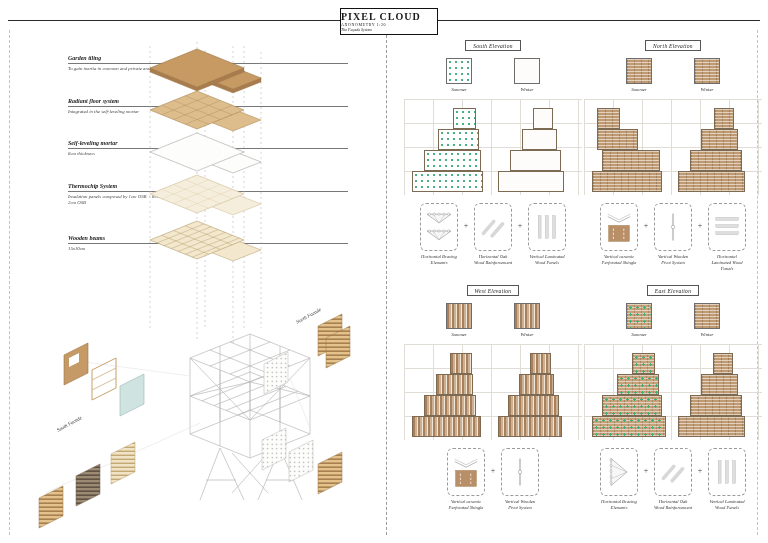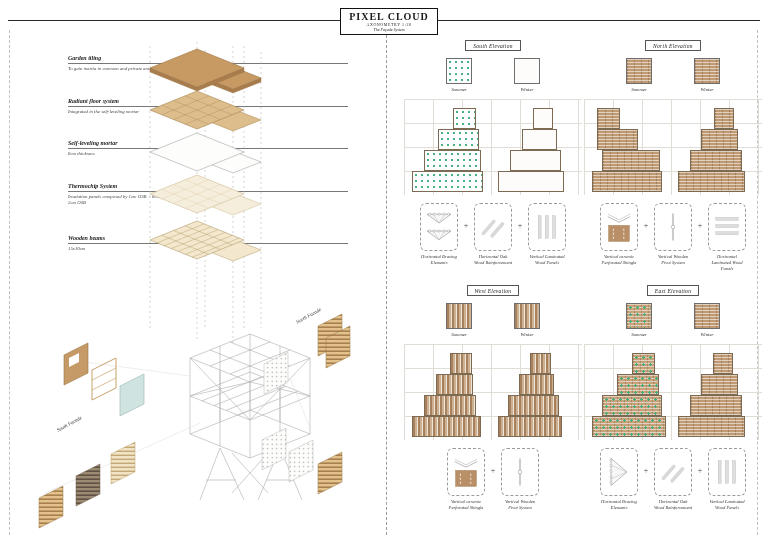--- a/index.html
+++ b/index.html
@@ -5,21 +5,21 @@
   html,body{margin:0;padding:0;background:#e8e8e8;}
   .page{
     position:relative; width:768px; height:543px; margin:0 auto;
     background:#ffffff; overflow:hidden;
     font-family:"Liberation Serif","DejaVu Serif",serif; color:#1a1a1a;
   }
   
   .rule-h{position:absolute; left:8px; right:8px; top:20px; height:1px; background:#2a2a2a;}
   .title-box{
     position:absolute; left:340px; top:8px; width:98px; height:27px;
-    background:#fff; border:1.3px solid #111; text-align:center; z-index:5;
+    background:#fff; border:1.3px solid #111; text-align:left; z-index:5;
     padding-top:2px; box-sizing:border-box;
   }
   .title-main{font-size:10px; font-weight:bold; letter-spacing:1px; line-height:11px;}
   .title-sub{font-size:4px; letter-spacing:.6px; line-height:5px; color:#222;}
   .title-tag{font-size:4px; font-style:italic; line-height:5px; color:#222;}
   
   .divider-v{position:absolute; left:386px; top:30px; bottom:8px; width:0; border-left:1px dashed #9a9a9a;}
   .edge-dash{position:absolute; top:30px; bottom:8px; width:0; border-left:1px dashed #c2c2c2;}
   .edge-dash.left{left:9px;} .edge-dash.right{left:757px;}
   

